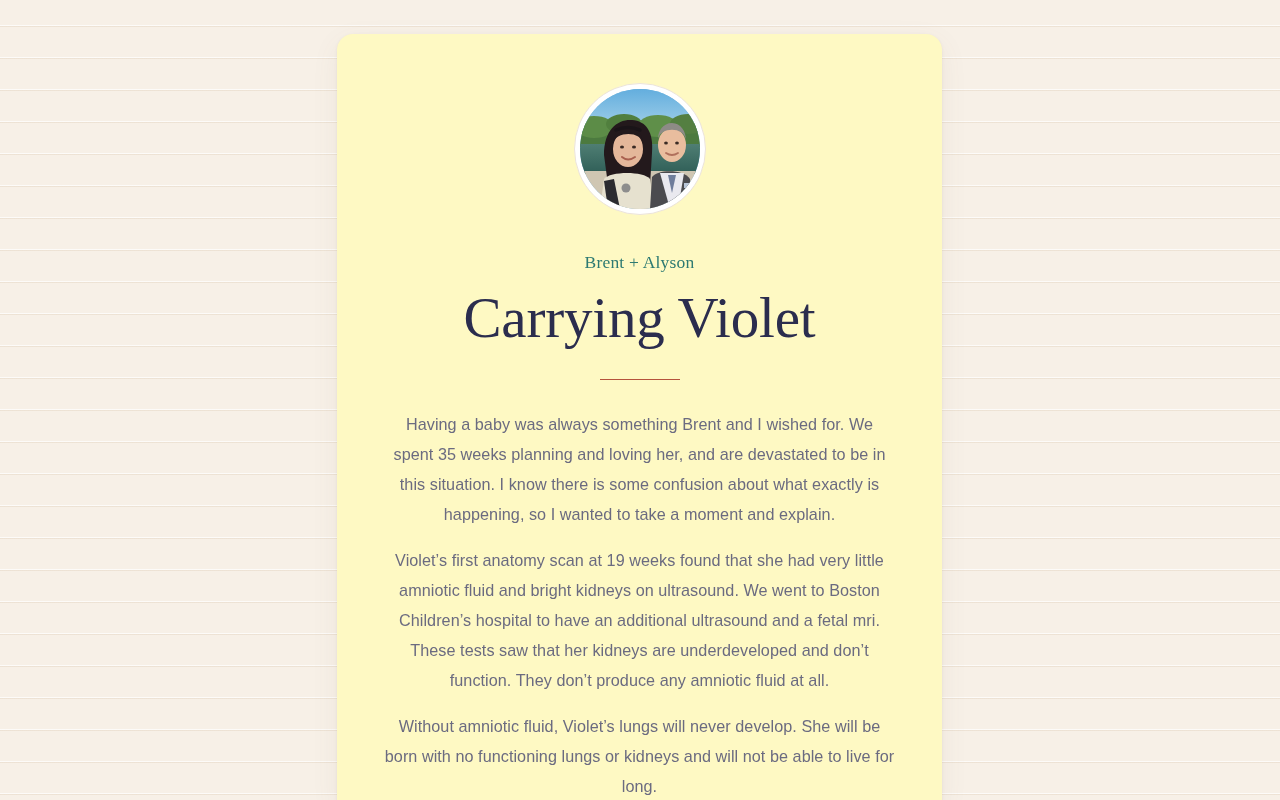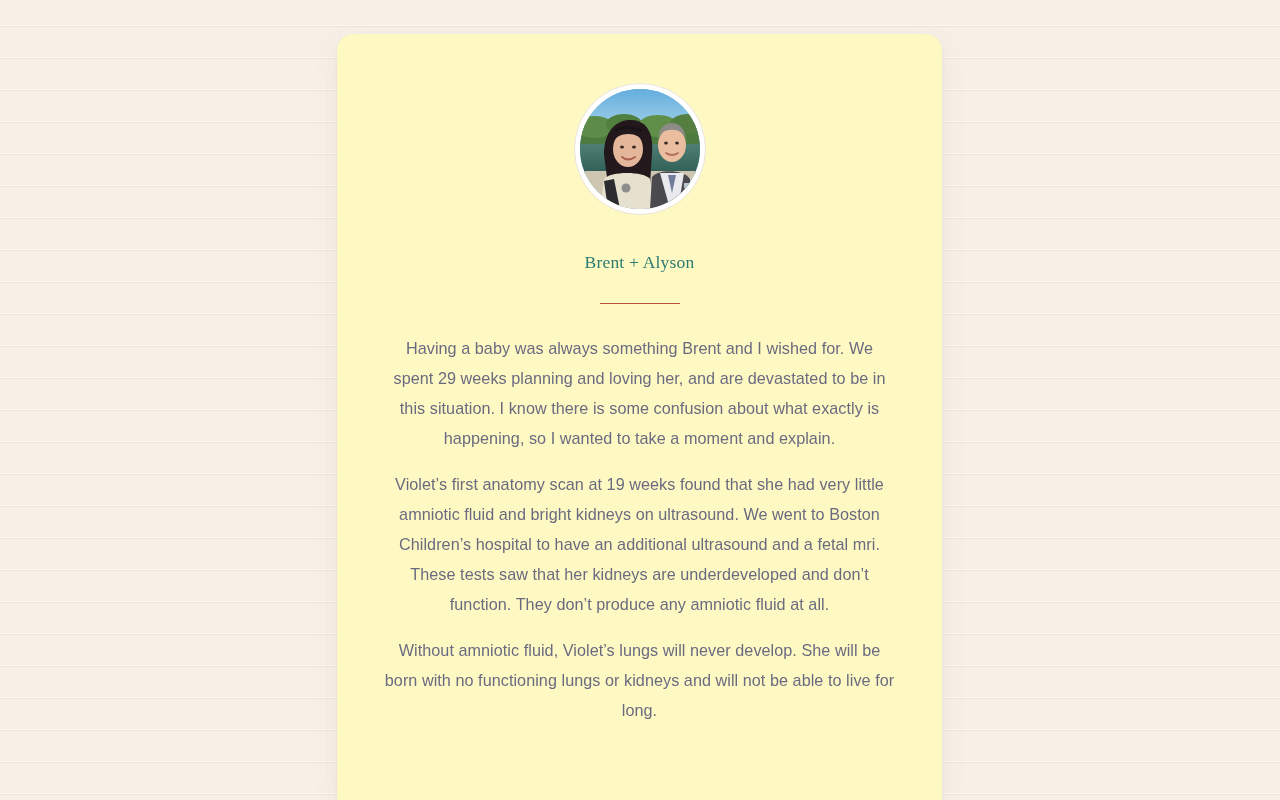--- a/index.html
+++ b/index.html
@@ -183,23 +183,24 @@
           <ellipse cx="97" cy="54" rx="1.9" ry="1.5" fill="#3a2a24"></ellipse>
           <path d="M86 64 Q92 68 98 64" stroke="#b0705c" stroke-width="1.8" fill="none" stroke-linecap="round"></path>
 
           <rect x="104" y="94" width="7" height="5" fill="#b9c6d8"></rect>
         </svg>
       </div>
     </div>
 
     <div class="eyebrow">Brent + Alyson</div>
 
+    <h1 class="title">Carrying Violet</h1>
 
     <hr class="divider">
 
     <div class="body-copy">
-      <p>Having a baby was always something Brent and I wished for. We spent 29 weeks planning and loving her, and are devastated to be in this situation. I know there is some confusion about what exactly is happening, so I wanted to take a moment and explain.</p>
+      <p>Having a baby was always something Brent and I wished for. We spent 35 weeks planning and loving her, and are devastated to be in this situation. I know there is some confusion about what exactly is happening, so I wanted to take a moment and explain.</p>
       <p>Violet’s first anatomy scan at 19 weeks found that she had very little amniotic fluid and bright kidneys on ultrasound. We went to Boston Children’s hospital to have an additional ultrasound and a fetal mri. These tests saw that her kidneys are underdeveloped and don’t function. They don’t produce any amniotic fluid at all.</p>
       <p>Without amniotic fluid, Violet’s lungs will never develop. She will be born with no functioning lungs or kidneys and will not be able to live for long.</p>
     </div>
 
   </div>
 </div>
 
 </body></html>

